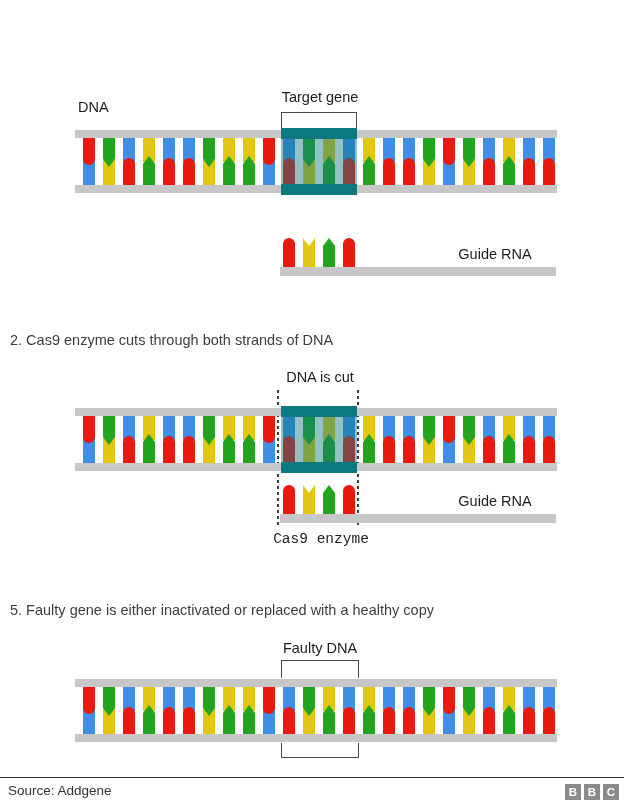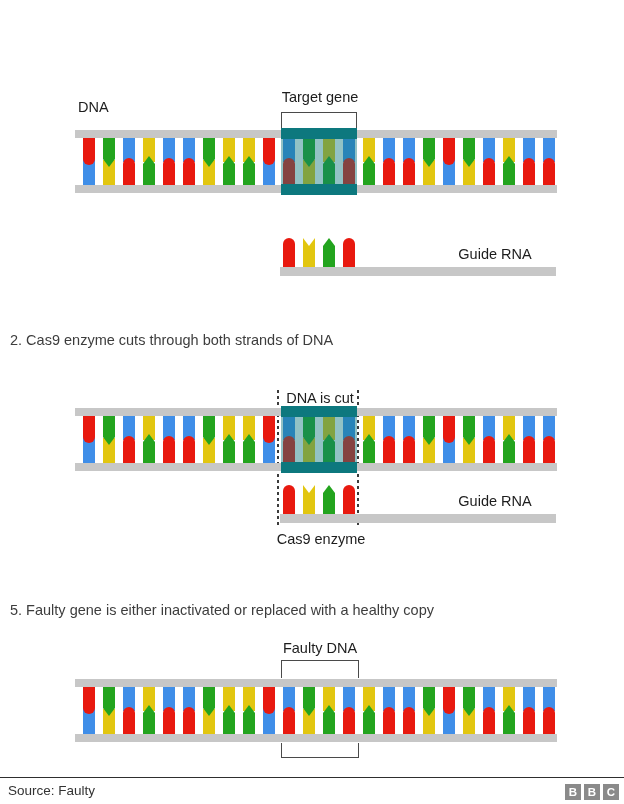--- a/index.html
+++ b/index.html
@@ -142,21 +142,21 @@
   <div class="guide" style="left:280px;top:238px;width:276px;height:38px;">
       <div style="position: absolute; left: 0px; bottom: 0px; width: 100%; height: 9px; background: rgb(199, 199, 199);"></div>
       <div style="position: absolute; left: 3px; bottom: 9px; width: 12px; height: 29px; background: rgb(232, 25, 15); border-radius: 6px 6px 0px 0px;"></div>
       <div style="position: absolute; left: 23px; bottom: 9px; width: 12px; height: 29px; background: rgb(226, 198, 16); clip-path: polygon(0px 0px, 50% 8px, 100% 0px, 100% 100%, 0px 100%);"></div>
       <div style="position: absolute; left: 43px; bottom: 9px; width: 12px; height: 29px; background: rgb(35, 164, 30); clip-path: polygon(50% 0px, 100% 8px, 100% 100%, 0px 100%, 0px 8px);"></div>
       <div style="position: absolute; left: 63px; bottom: 9px; width: 12px; height: 29px; background: rgb(232, 25, 15); border-radius: 6px 6px 0px 0px;"></div>
     </div>
   <div class="abs lbl center" style="left:440px;top:246px;width:110px;">Guide RNA</div>
 
   <div class="abs step" style="left:10px;top:332px;">2. Cas9 enzyme cuts through both strands of DNA</div>
-  <div class="abs lbl center" style="left:250px;top:390px;width:140px;">DNA is cut</div>
+  <div class="abs lbl center" style="left:250px;top:369px;width:140px;">DNA is cut</div>
   <div class="abs dashline" style="left:277px;top:390px;height:138px;"></div>
   <div class="abs dashline" style="left:357px;top:390px;height:138px;"></div>
   <div class="dna" style="left: 75px; top: 408px; width: 482px; height: 63px;">
       <div style="position: absolute; left: 0px; top: 0px; width: 100%; height: 8px; background: rgb(199, 199, 199);"></div>
       <div style="position: absolute; left: 0px; bottom: 0px; width: 100%; height: 8px; background: rgb(199, 199, 199);"></div>
       <div style="position: absolute; left: 8px; top: 8px; width: 12px; height: 47px;">
         <div style="position: absolute; left: 0px; width: 100%; top: 20px; height: 27px; background: rgb(63, 142, 232);"></div>
         <div style="position: absolute; left: 0px; width: 100%; top: 0px; height: 27px; background: rgb(232, 25, 15); border-radius: 0px 0px 6px 6px; z-index: 2;"></div>
       </div>
       <div style="position: absolute; left: 28px; top: 8px; width: 12px; height: 47px;">
@@ -256,21 +256,21 @@
       <div style="position: absolute; left: 206px; bottom: -2px; width: 76px; height: 11px; background: rgb(13, 120, 126); z-index: 4;"></div>
     </div>
   <div class="guide" style="left:280px;top:485px;width:276px;height:38px;">
       <div style="position: absolute; left: 0px; bottom: 0px; width: 100%; height: 9px; background: rgb(199, 199, 199);"></div>
       <div style="position: absolute; left: 3px; bottom: 9px; width: 12px; height: 29px; background: rgb(232, 25, 15); border-radius: 6px 6px 0px 0px;"></div>
       <div style="position: absolute; left: 23px; bottom: 9px; width: 12px; height: 29px; background: rgb(226, 198, 16); clip-path: polygon(0px 0px, 50% 8px, 100% 0px, 100% 100%, 0px 100%);"></div>
       <div style="position: absolute; left: 43px; bottom: 9px; width: 12px; height: 29px; background: rgb(35, 164, 30); clip-path: polygon(50% 0px, 100% 8px, 100% 100%, 0px 100%, 0px 8px);"></div>
       <div style="position: absolute; left: 63px; bottom: 9px; width: 12px; height: 29px; background: rgb(232, 25, 15); border-radius: 6px 6px 0px 0px;"></div>
     </div>
   <div class="abs lbl center" style="left:440px;top:493px;width:110px;">Guide RNA</div>
-  <div class="abs lbl center" style="left:261px;top:531px;width:120px;">Cas9 enzyme</div>
+  <div class="abs lbl center" style="left:261px;top:531px;width:120px;font-family:Liberation Mono, monospace;">Cas9 enzyme</div>
 
   <div class="abs step" style="left:10px;top:602px;">5. Faulty gene is either inactivated or replaced with a healthy copy</div>
   <div class="abs lbl center" style="left:250px;top:640px;width:140px;">Faulty DNA</div>
   <div class="abs bracket-down" style="left:281px;top:660px;width:78px;height:18px;"></div>
   <div class="dna" style="left: 75px; top: 679px; width: 482px; height: 63px;">
       <div style="position: absolute; left: 0px; top: 0px; width: 100%; height: 8px; background: rgb(199, 199, 199);"></div>
       <div style="position: absolute; left: 0px; bottom: 0px; width: 100%; height: 8px; background: rgb(199, 199, 199);"></div>
       <div style="position: absolute; left: 8px; top: 8px; width: 12px; height: 47px;">
         <div style="position: absolute; left: 0px; width: 100%; top: 20px; height: 27px; background: rgb(63, 142, 232);"></div>
         <div style="position: absolute; left: 0px; width: 100%; top: 0px; height: 27px; background: rgb(232, 25, 15); border-radius: 0px 0px 6px 6px; z-index: 2;"></div>
@@ -364,20 +364,20 @@
         <div style="position: absolute; left: 0px; width: 100%; top: 20px; height: 27px; background: rgb(232, 25, 15); border-radius: 6px 6px 0px 0px; z-index: 2;"></div>
       </div>
       <div style="position: absolute; left: 468px; top: 8px; width: 12px; height: 47px;">
         <div style="position: absolute; left: 0px; width: 100%; top: 0px; height: 24px; background: rgb(63, 142, 232);"></div>
         <div style="position: absolute; left: 0px; width: 100%; top: 20px; height: 27px; background: rgb(232, 25, 15); border-radius: 6px 6px 0px 0px; z-index: 2;"></div>
       </div>
     </div>
   <div class="abs bracket-up" style="left:281px;top:743px;width:78px;height:15px;"></div>
 
   <div class="abs divider" style="left:0;top:777px;width:624px;"></div>
-  <div class="abs" style="left:8px;top:783px;font-size:13.5px;color:#333;">Source: Faulty</div>
+  <div class="abs" style="left:8px;top:783px;font-size:13.5px;color:#333;">Source: Addgene</div>
   <div class="abs bbc" style="left:565px;top:784px;">
     <div class="blk">B</div>
     <div class="blk">B</div>
     <div class="blk">C</div>
   </div>
 
 </div>
 
 </body></html>

